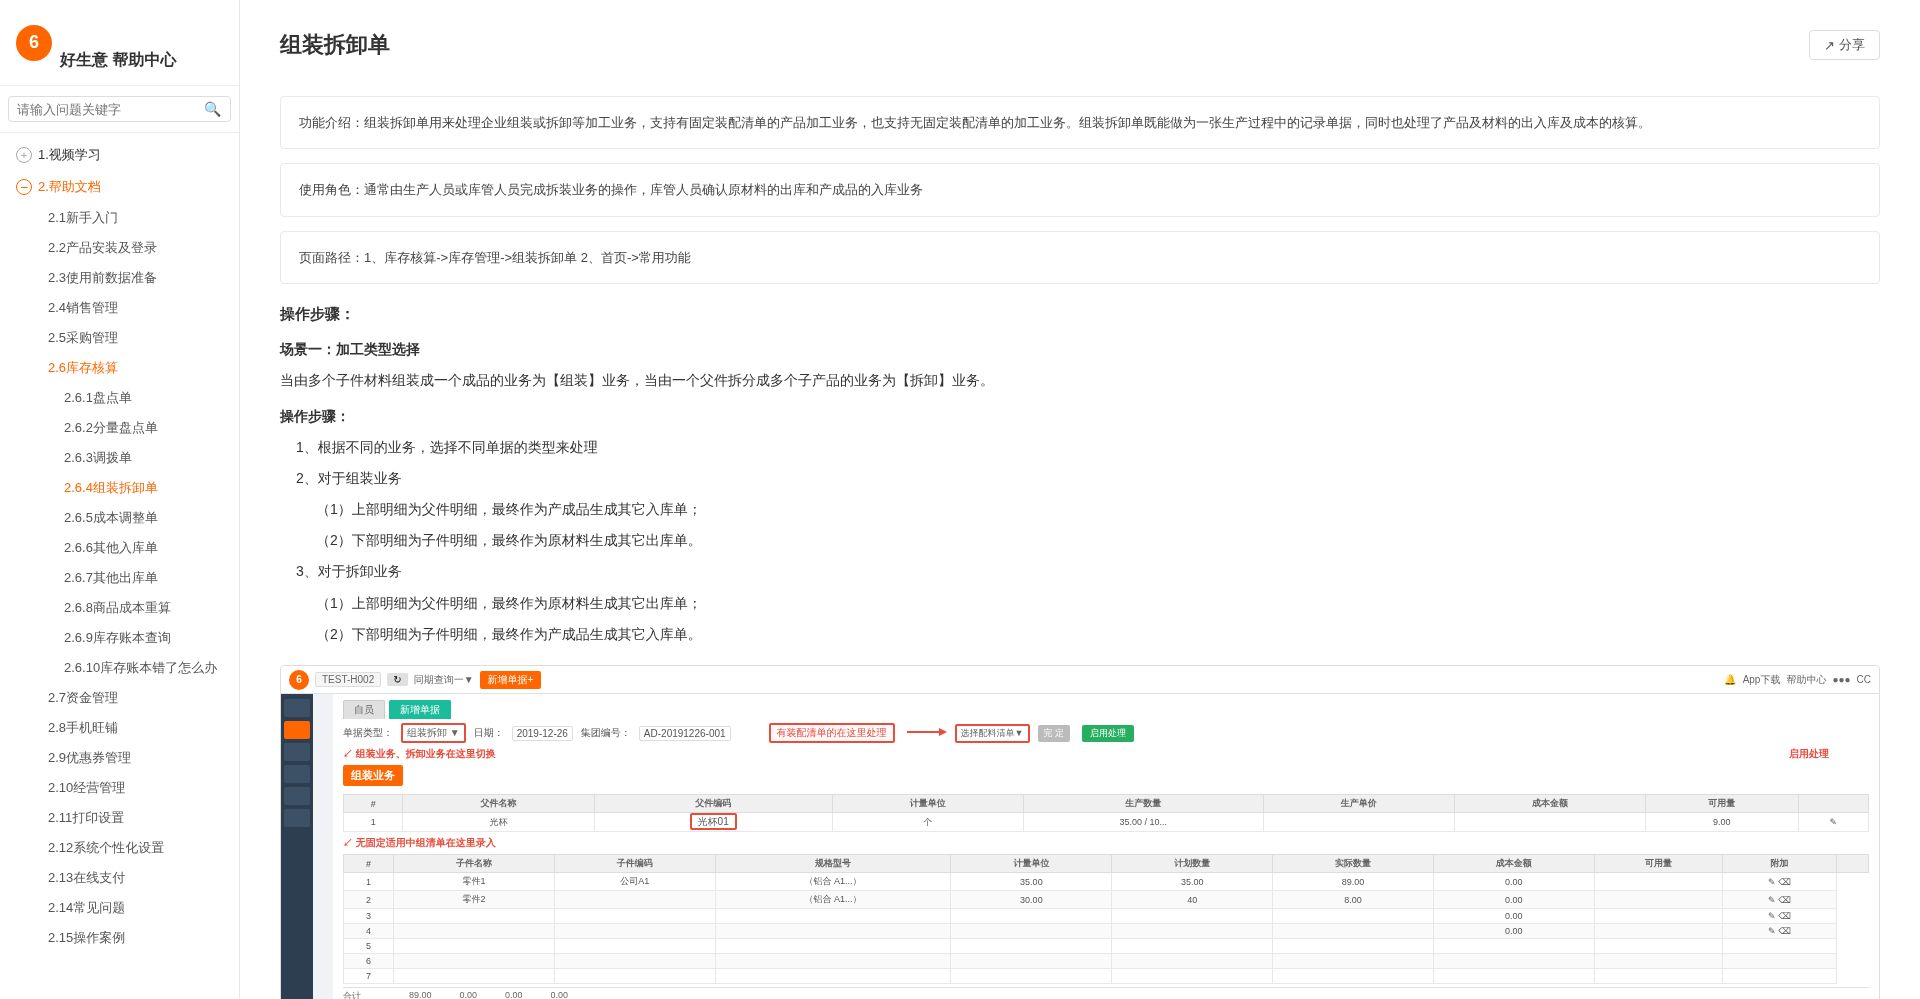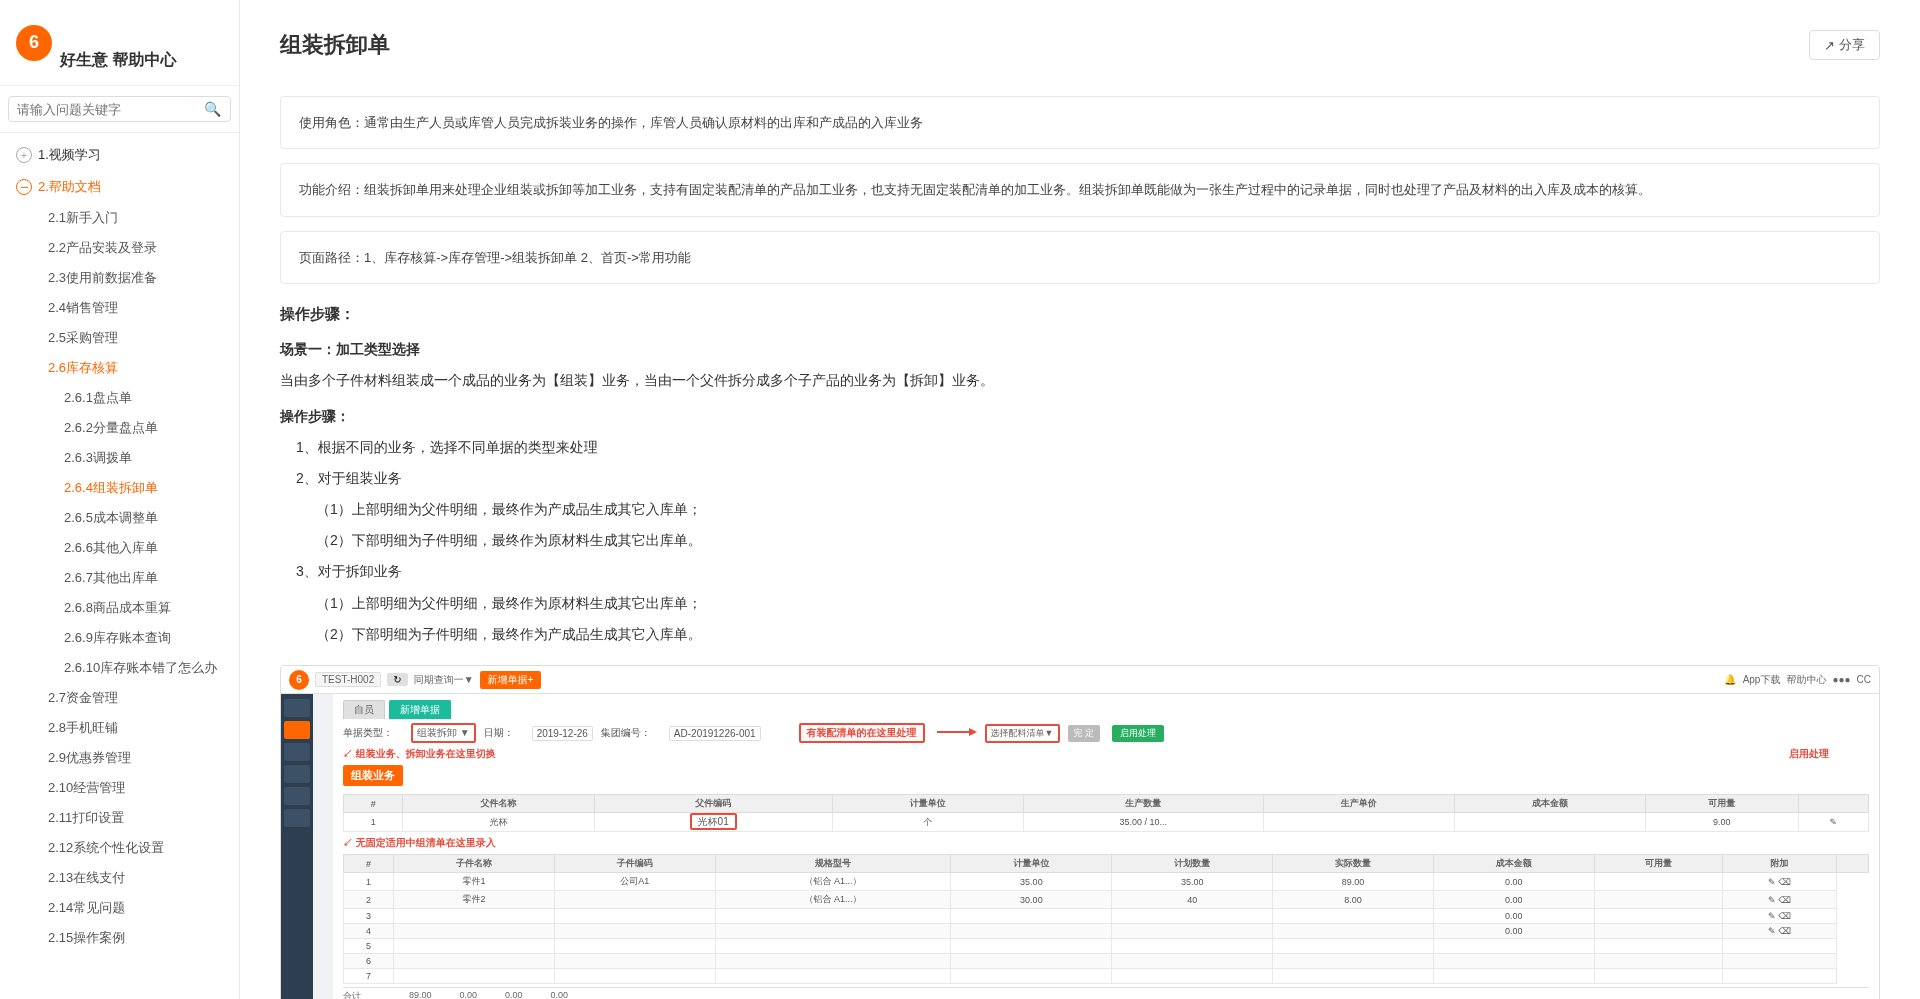--- a/index.html
+++ b/index.html
@@ -155,21 +155,21 @@
     .ss-tab {
       padding: 2px 10px; border-radius: 2px 2px 0 0;
       background: #e0e0e0; font-size: 10px; color: #666; border: 1px solid #ccc; border-bottom: none;
     }
     .ss-tab.active { background: #1abc9c; color: #fff; border-color: #1abc9c; }
 
     .ss-form-row {
       display: flex; align-items: center; gap: 8px; margin-bottom: 4px; font-size: 10px; color: #555;
     }
     .ss-form-field {
-      display: flex; align-items: center; gap: 18px;
+      display: flex; align-items: center; gap: 8px;
     }
     .ss-input-box {
       border: 1px solid #ddd; border-radius: 2px; padding: 1px 4px;
       background: #fff; font-size: 10px; min-width: 60px;
     }
 
     .ss-select-box {
       border: 2px solid #e74c3c; border-radius: 2px; padding: 1px 4px;
       background: #fff; font-size: 10px; color: #666; min-width: 50px;
     }
@@ -193,21 +193,21 @@
     }
 
     .ss-wrapper {
       position: relative;
       overflow: hidden;
     }
 
     .ss-bottom-row {
       display: flex; font-size: 9px; gap: 8px; margin-top: 3px; color: #666; border-top: 1px solid #e0e0e0; padding-top: 2px;
     }
-    .ss-red-text { color: #e74c3c; font-weight: bold; font-size: 10px; }
+    .ss-red-text { color: #e74c3c; font-weight: normal; font-size: 10px; }
   </style>
 </head>
 <body>
 
 <div class="sidebar">
   <div class="logo-area">
     <div class="logo-circle">
       <span>6</span>
     </div>
     <span class="logo-text">好生意 帮助中心</span>
@@ -272,25 +272,25 @@
 
   <div class="page-header">
     <h1 class="page-title">组装拆卸单</h1>
     <button class="share-btn">
       <span>↗</span>
       <span>分享</span>
     </button>
   </div>
 
   <div class="info-block">
+    <span>功能介绍：组装拆卸单用来处理企业组装或拆卸等加工业务，支持有固定装配清单的产品加工业务，也支持无固定装配清单的加工业务。组装拆卸单既能做为一张生产过程中的记录单据，同时也处理了产品及材料的出入库及成本的核算。</span>
+  </div>
+
+  <div class="info-block">
     <span>使用角色：通常由生产人员或库管人员完成拆装业务的操作，库管人员确认原材料的出库和产成品的入库业务</span>
-  </div>
-
-  <div class="info-block">
-    <span>功能介绍：组装拆卸单用来处理企业组装或拆卸等加工业务，支持有固定装配清单的产品加工业务，也支持无固定装配清单的加工业务。组装拆卸单既能做为一张生产过程中的记录单据，同时也处理了产品及材料的出入库及成本的核算。</span>
   </div>
 
   <div class="info-block">
     <span>页面路径：1、库存核算-&gt;库存管理-&gt;组装拆卸单 2、首页-&gt;常用功能</span>
   </div>
 
   <div class="content-section">
     <p class="step-title">操作步骤：</p>
 
     <p class="step-sub">场景一：加工类型选择</p>

